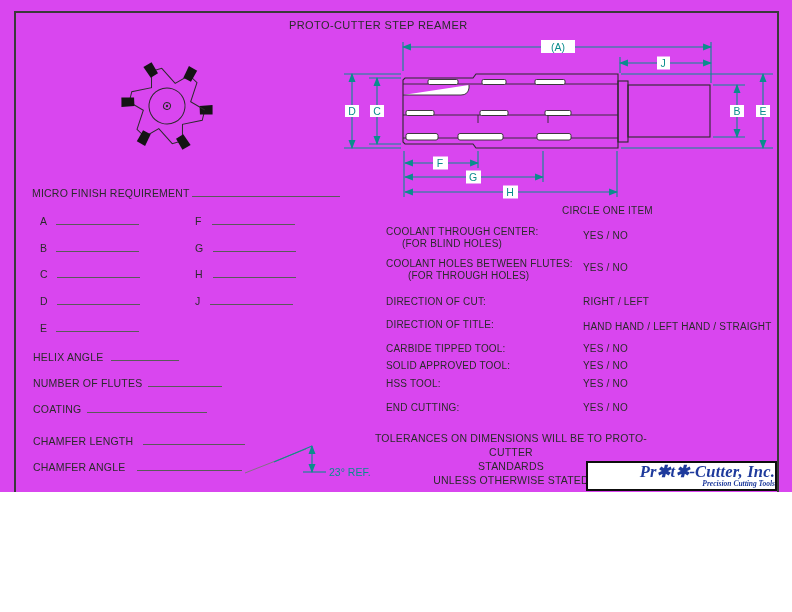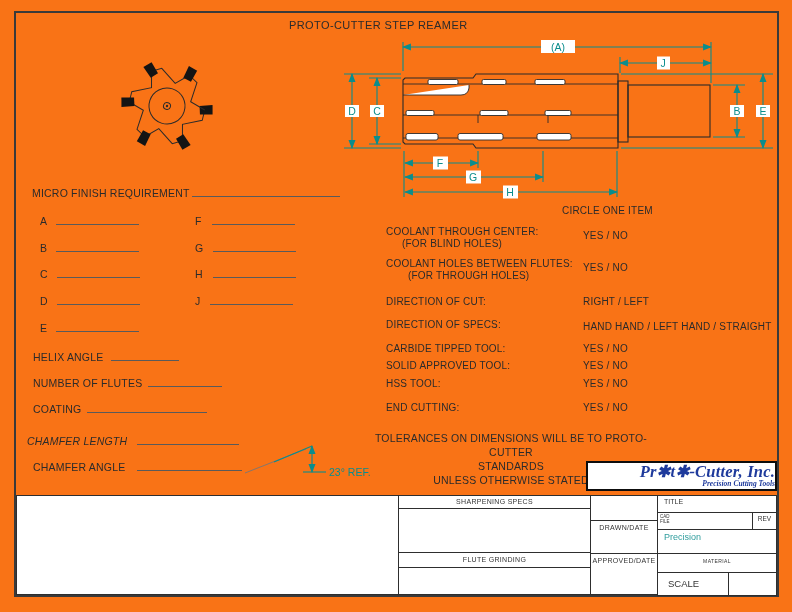--- a/index.html
+++ b/index.html
@@ -1,16 +1,16 @@
 <!DOCTYPE html>
 <html><head>
 <meta charset="utf-8">
 <style>
   html,body{margin:0;padding:0;background:#fff;}
-  .page{position:relative;width:792px;height:612px;background:#f97316;
+  .page{position:relative;width:792px;height:492px;background:#d946ef;
         font-family:"Liberation Sans",sans-serif;color:#2b2b2b;overflow:hidden;}
   .abs{position:absolute;}
   .lbl{position:absolute;font-size:10.5px;letter-spacing:0.2px;white-space:nowrap;color:#2b2b2b;}
   .sm{font-size:10px;}
   .blank{display:inline-block;height:11px;border-bottom:1px solid #5a5a5a;vertical-align:baseline;}
   .border-frame{position:absolute;left:14px;top:11px;width:765px;height:586px;
                 border:2px solid #3a3a3a;box-sizing:border-box;}
   .cell{position:absolute;border:1px solid #2e2e2e;box-sizing:border-box;background:#fff;}
   .cell-txt{font-size:7px;color:#333;text-align:center;padding-top:3px;letter-spacing:0.3px;white-space:nowrap;overflow:hidden;}
   .dim{stroke:#0a8d8d;stroke-width:1.1;fill:none;}
@@ -139,21 +139,21 @@
   <div class="lbl" style="left:40px;top:320px;"><span>E</span><span class="blank" style="width:83px;margin-left:9px;"></span></div>
 
   <div class="lbl" style="left:195px;top:213px;"><span>F</span><span class="blank" style="width:83px;margin-left:10px;"></span></div>
   <div class="lbl" style="left:195px;top:240px;"><span>G</span><span class="blank" style="width:83px;margin-left:10px;"></span></div>
   <div class="lbl" style="left:195px;top:266px;"><span>H</span><span class="blank" style="width:83px;margin-left:10px;"></span></div>
   <div class="lbl" style="left:195px;top:293px;"><span>J</span><span class="blank" style="width:83px;margin-left:10px;"></span></div>
 
   <div class="lbl" style="left:33px;top:349px;"><span>HELIX ANGLE</span><span class="blank" style="width:68px;margin-left:8px;"></span></div>
   <div class="lbl" style="left:33px;top:375px;"><span>NUMBER OF FLUTES</span><span class="blank" style="width:74px;margin-left:6px;"></span></div>
   <div class="lbl" style="left:33px;top:401px;"><span>COATING</span><span class="blank" style="width:120px;margin-left:6px;"></span></div>
-  <div class="lbl" style="left:27px;top:433px;font-style:italic;"><span>CHAMFER LENGTH</span><span class="blank" style="width:102px;margin-left:10px;"></span></div>
+  <div class="lbl" style="left:33px;top:433px;"><span>CHAMFER LENGTH</span><span class="blank" style="width:102px;margin-left:10px;"></span></div>
   <div class="lbl" style="left:33px;top:459px;"><span>CHAMFER ANGLE</span><span class="blank" style="width:105px;margin-left:12px;"></span></div>
 
   <svg class="abs" style="left:240px;top:437px;" width="190" height="58" viewBox="0 0 190 58">
     <defs>
       <marker id="ar2" viewBox="0 0 10 10" refX="9" refY="5" markerWidth="8" markerHeight="8" orient="auto-start-reverse">
         <path d="M0,1 L10,5 L0,9 z" fill="#0a8d8d"></path>
       </marker>
     </defs>
     <line x1="5" y1="36" x2="66" y2="12" stroke="#777" stroke-width="0.9"></line>
     <line class="dim" x1="34" y1="25" x2="72" y2="9"></line>
@@ -168,21 +168,21 @@
   <div class="lbl sm" style="left:402px;top:238px;">(FOR BLIND HOLES)</div>
   <div class="lbl sm" style="left:583px;top:230px;">YES / NO</div>
 
   <div class="lbl sm" style="left:386px;top:258px;">COOLANT HOLES BETWEEN FLUTES:</div>
   <div class="lbl sm" style="left:408px;top:270px;">(FOR THROUGH HOLES)</div>
   <div class="lbl sm" style="left:583px;top:262px;">YES / NO</div>
 
   <div class="lbl sm" style="left:386px;top:296px;">DIRECTION OF CUT:</div>
   <div class="lbl sm" style="left:583px;top:296px;">RIGHT / LEFT</div>
 
-  <div class="lbl sm" style="left:386px;top:319px;">DIRECTION OF SPECS:</div>
+  <div class="lbl sm" style="left:386px;top:319px;">DIRECTION OF TITLE:</div>
   <div class="lbl sm" style="left:583px;top:321px;">HAND HAND / LEFT HAND / STRAIGHT</div>
 
   <div class="lbl sm" style="left:386px;top:343px;">CARBIDE TIPPED TOOL:</div>
   <div class="lbl sm" style="left:583px;top:343px;">YES / NO</div>
 
   <div class="lbl sm" style="left:386px;top:360px;">SOLID APPROVED TOOL:</div>
   <div class="lbl sm" style="left:583px;top:360px;">YES / NO</div>
 
   <div class="lbl sm" style="left:386px;top:378px;">HSS TOOL:</div>
   <div class="lbl sm" style="left:583px;top:378px;">YES / NO</div>

